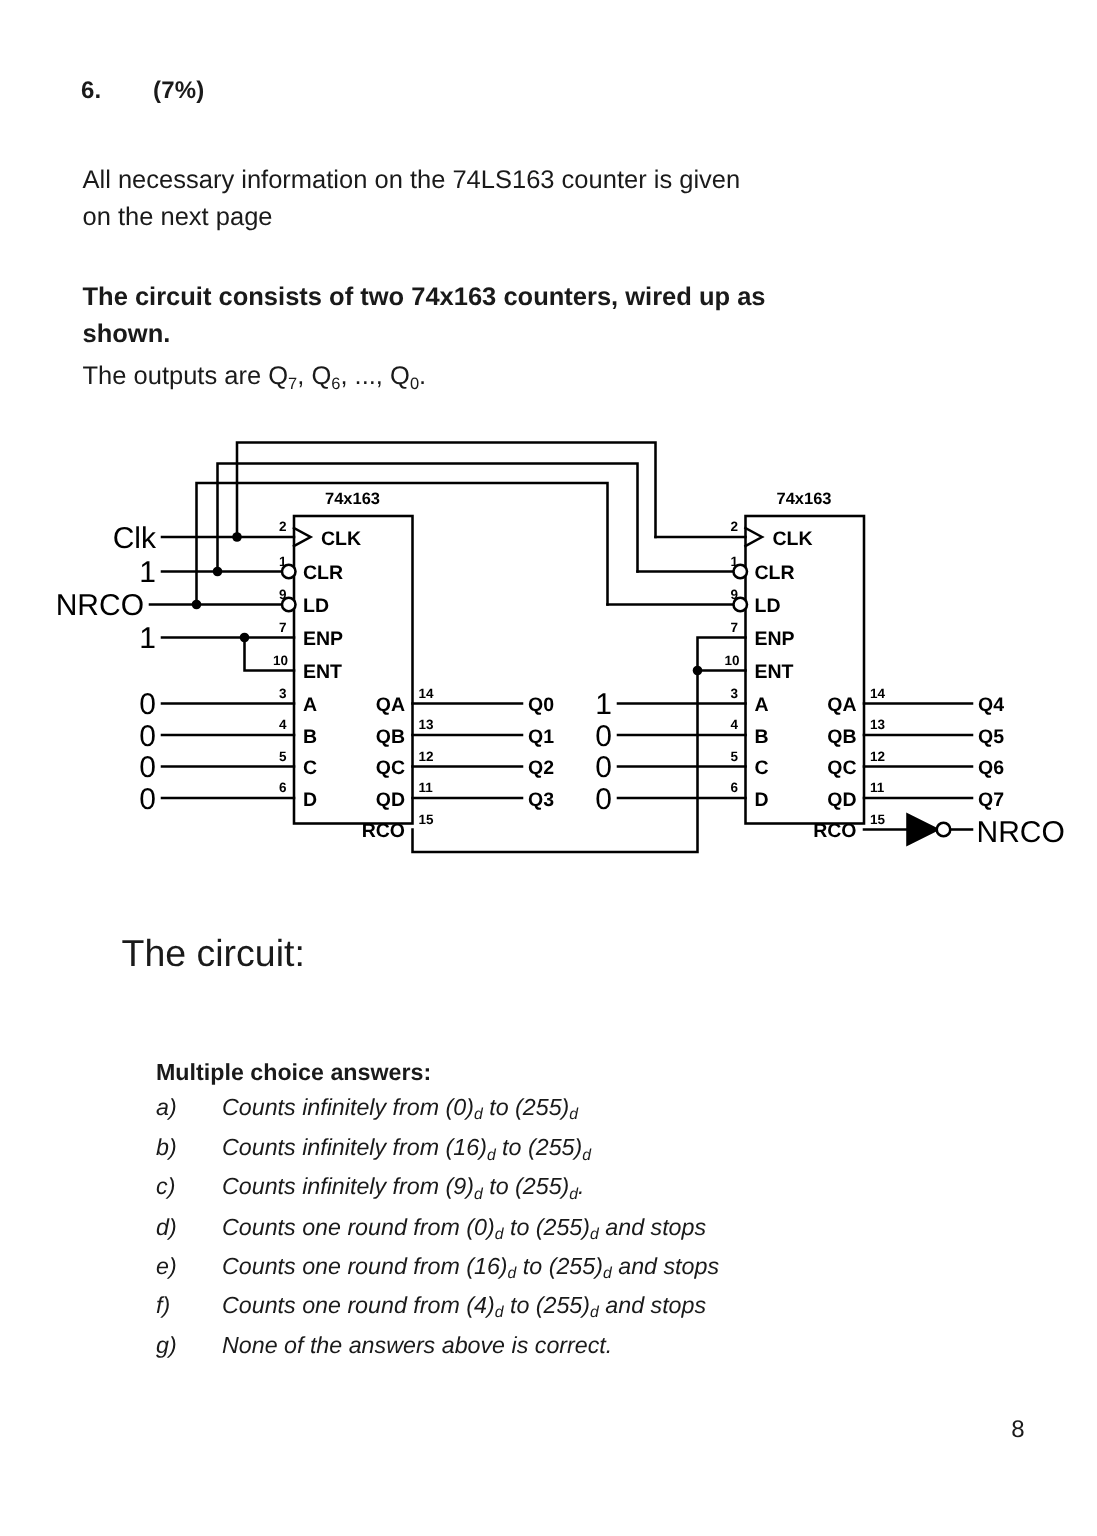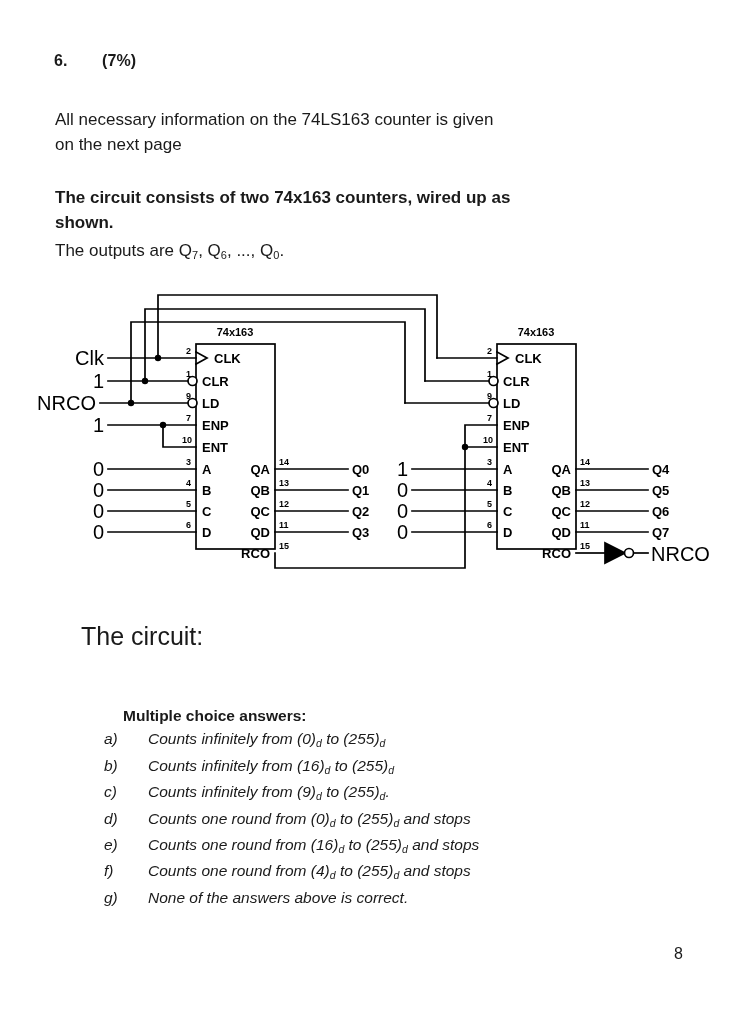--- a/index.html
+++ b/index.html
@@ -72,21 +72,20 @@
   .mc-block {
     position: absolute;
     left: 104px;
     top: 705px;
     font-size: 15.5px;
     line-height: 22.4px;
   }
   .mc-title {
     font-weight: bold;
     margin-bottom: 1px;
-    margin-left: 19px;
   }
   .mc-row { display: block; white-space: nowrap; font-style: italic; }
   .mc-key {
     display: inline-block;
     width: 44px;
   }
   .mc-text { display: inline; }
   .mc-text sub {
     font-size: 10.5px;
     vertical-align: -3px;

